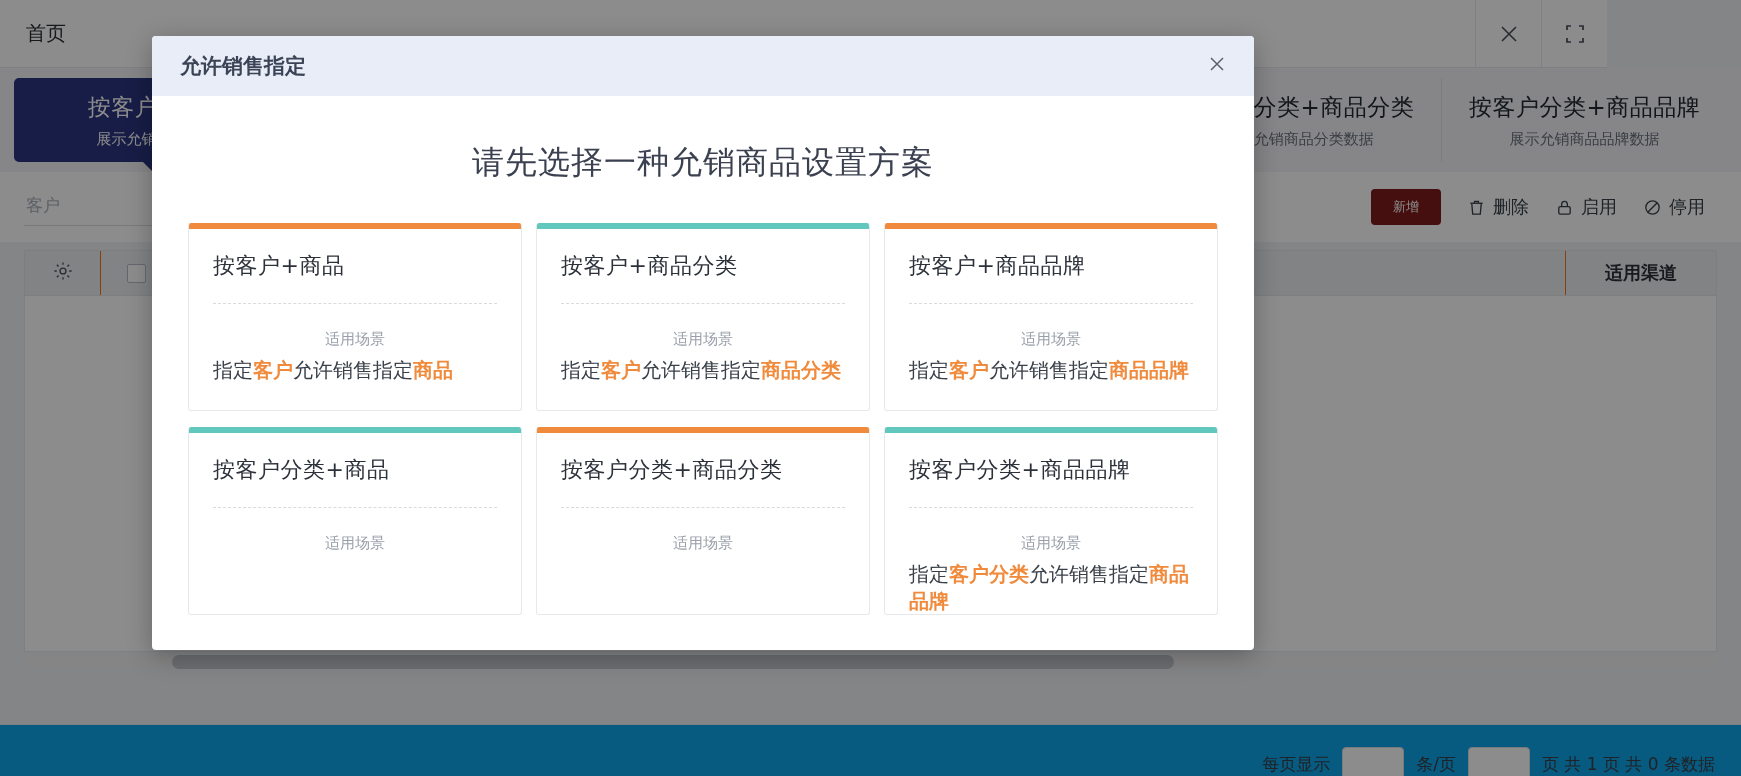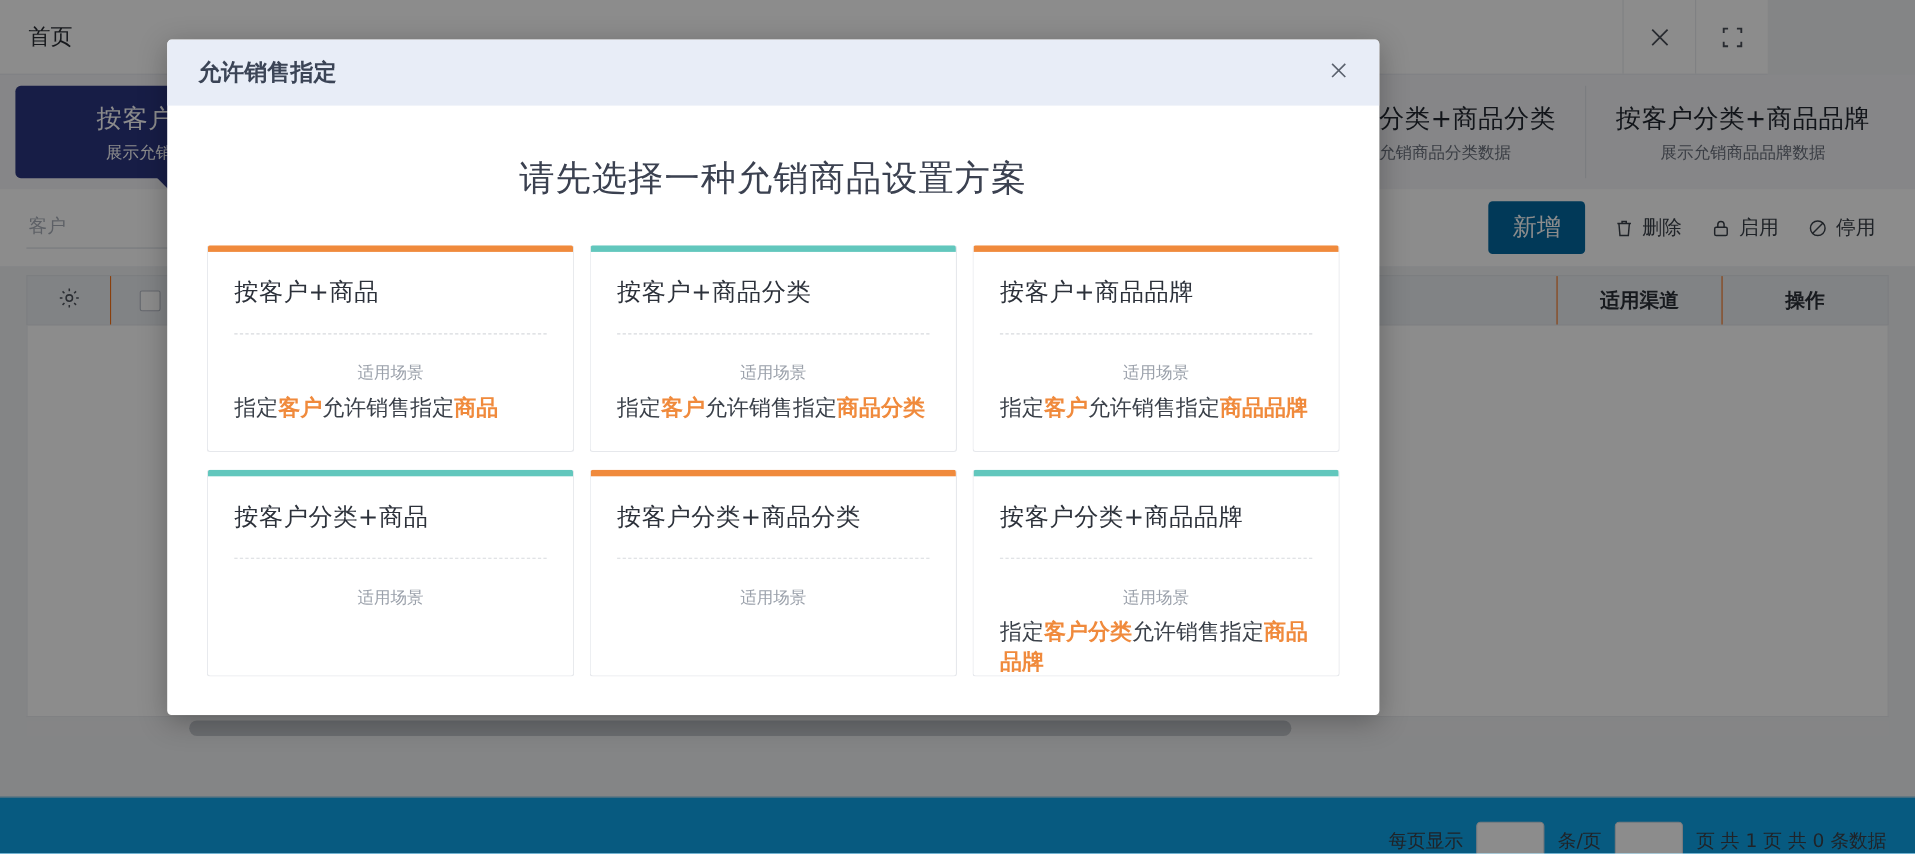--- a/index.html
+++ b/index.html
@@ -85,21 +85,21 @@
   }
   .filter-field {
     width: 280px;
     border-bottom: 1px solid #d9dde3;
     padding: 6px 2px 8px 2px;
     font-size: 17px; color: #aab0ba;
   }
   .filter-spacer { flex: 1; }
   .toolbar { display: flex; align-items: center; gap: 26px; padding-right: 12px; }
   .btn-primary {
-    background: #0369a1; color: #fff; font-size: 22px;
+    background: #7f1d1d; color: #fff; font-size: 13px;
     padding: 9px 22px; border-radius: 4px;
   }
   .tool-item {
     display: flex; align-items: center; gap: 7px;
     font-size: 18px; color: #3c4插; color: #3a4049;
   }
   .tool-item svg { display: block; }
 
   
   .table-head {
@@ -321,21 +321,20 @@
             <path d="M12 2.6 v2.6 M12 18.8 v2.6 M2.6 12 h2.6 M18.8 12 h2.6 M5.3 5.3 l1.9 1.9 M16.8 16.8 l1.9 1.9 M18.7 5.3 l-1.9 1.9 M7.2 16.8 l-1.9 1.9"></path>
           </svg>
         </span>
       </div>
       <div class="th th-check">
         <span class="chk-box"></span>
       </div>
       <div class="th th-flex">客户</div>
       <div class="th th-flex">商品</div>
       <div class="th th-chan">适用渠道</div>
-      <div class="th th-op">操作</div>
     </div>
 
     <div class="table-body"></div>
 
     <div class="hscroll-track"></div>
     <div class="hscroll-thumb"></div>
 
     <div class="footer">
       <div class="pager">
         <span>每页显示</span>

